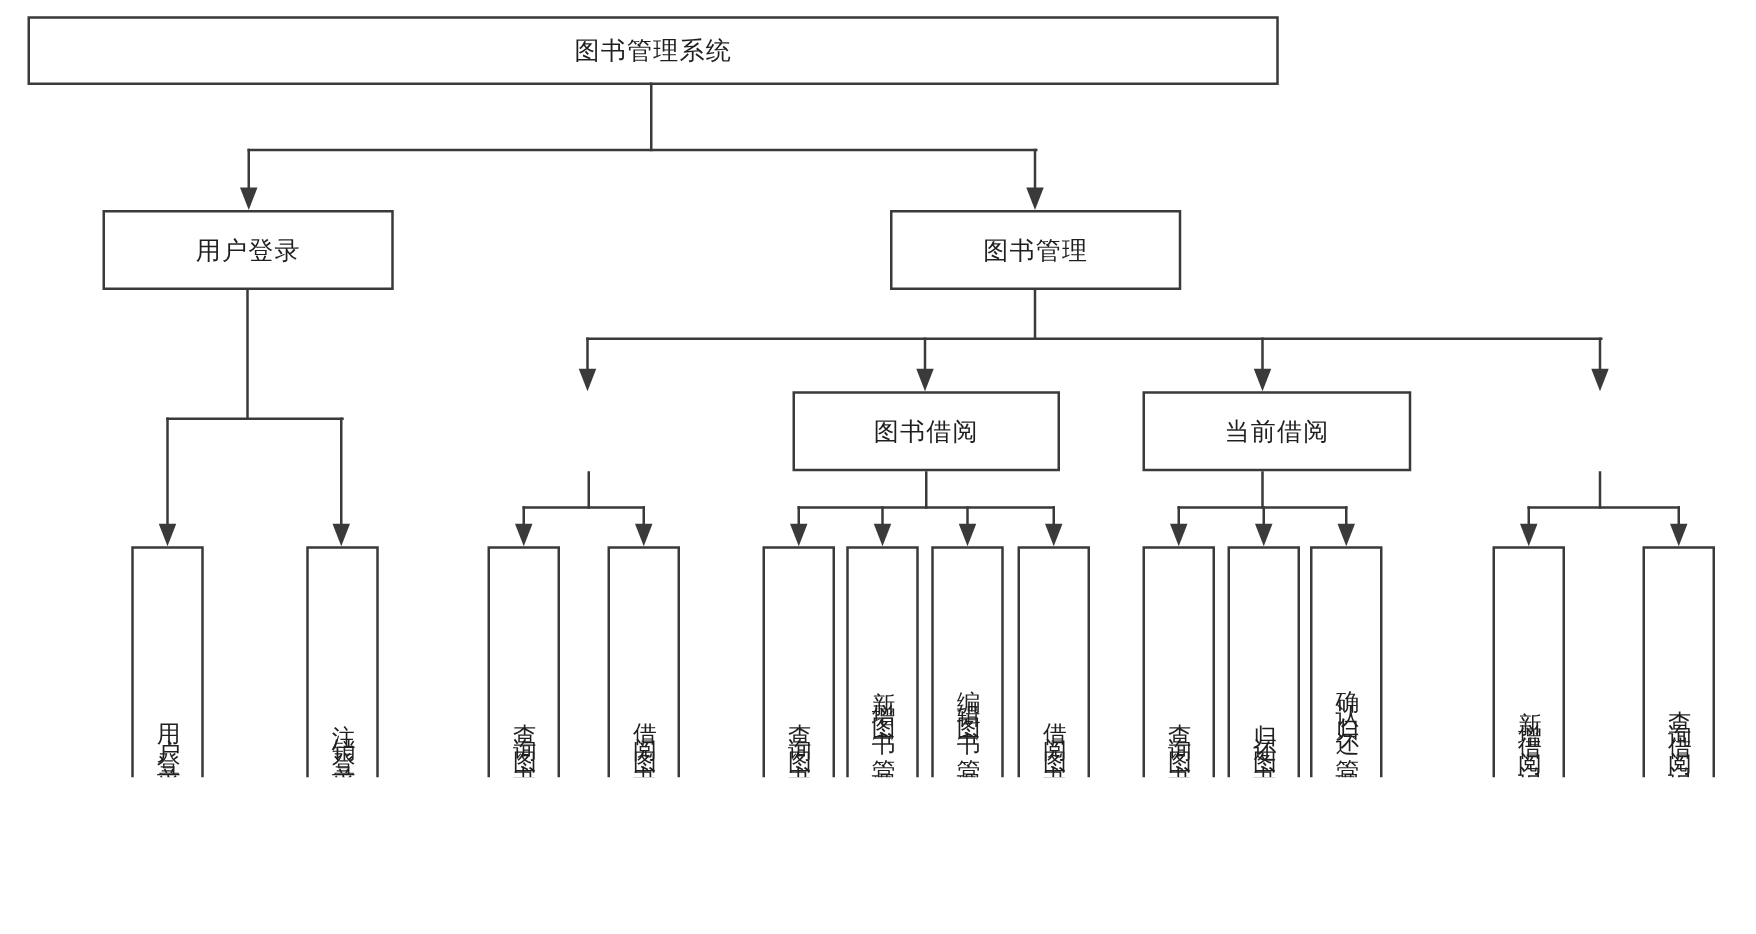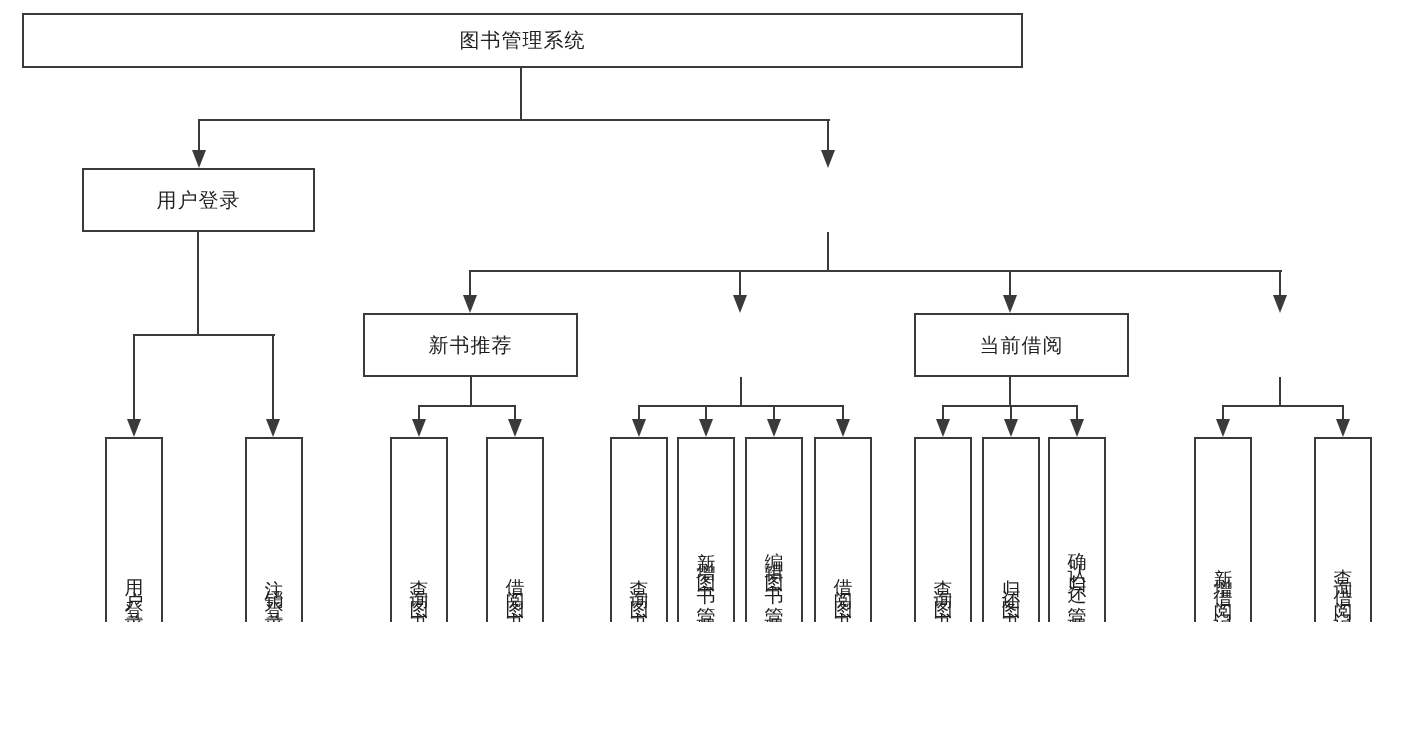--- a/index.html
+++ b/index.html
@@ -43,41 +43,44 @@
   <div class="line" style="left:520px;top:66px;width:2px;height:55px"></div>
   <div class="line" style="left:198px;top:119px;width:632px;height:2px"></div>
   <div class="line" style="left:198px;top:119px;width:2px;height:33px"></div>
   <div class="line" style="left:827px;top:119px;width:2px;height:33px"></div>
   <div class="arrow" style="left:192px;top:150px"></div>
   <div class="arrow" style="left:821px;top:150px"></div>
 
   <div class="box h" style="left:82px;top:168px;width:233px;height:64px">
     <span>用户登录</span>
   </div>
+  <div class="box h" style="left:712px;top:168px;width:233px;height:64px">
+    <span>图书管理</span>
+  </div>
 
   <div class="line" style="left:197px;top:232px;width:2px;height:104px"></div>
   <div class="line" style="left:133px;top:334px;width:142px;height:2px"></div>
   <div class="line" style="left:133px;top:334px;width:2px;height:87px"></div>
   <div class="line" style="left:272px;top:334px;width:2px;height:87px"></div>
   <div class="arrow" style="left:127px;top:419px"></div>
   <div class="arrow" style="left:266px;top:419px"></div>
 
   <div class="line" style="left:827px;top:232px;width:2px;height:40px"></div>
   <div class="line" style="left:469px;top:270px;width:813px;height:2px"></div>
   <div class="line" style="left:469px;top:270px;width:2px;height:27px"></div>
   <div class="line" style="left:739px;top:270px;width:2px;height:27px"></div>
   <div class="line" style="left:1009px;top:270px;width:2px;height:27px"></div>
   <div class="line" style="left:1279px;top:270px;width:2px;height:27px"></div>
   <div class="arrow" style="left:463px;top:295px"></div>
   <div class="arrow" style="left:733px;top:295px"></div>
   <div class="arrow" style="left:1003px;top:295px"></div>
   <div class="arrow" style="left:1273px;top:295px"></div>
 
-  <div class="box h" style="left:363px;top:313px;width:215px;height:64px">
-    <span>新书推荐</span>
+  <div class="box h" style="left:634px;top:313px;width:214px;height:64px">
+    <span>图书借阅</span>
   </div>
   <div class="box h" style="left:914px;top:313px;width:215px;height:64px">
     <span>当前借阅</span>
   </div>
 
   <div class="line" style="left:470px;top:377px;width:2px;height:30px"></div>
   <div class="line" style="left:418px;top:405px;width:98px;height:2px"></div>
   <div class="line" style="left:418px;top:405px;width:2px;height:16px"></div>
   <div class="line" style="left:514px;top:405px;width:2px;height:16px"></div>
   <div class="arrow" style="left:412px;top:419px"></div>

